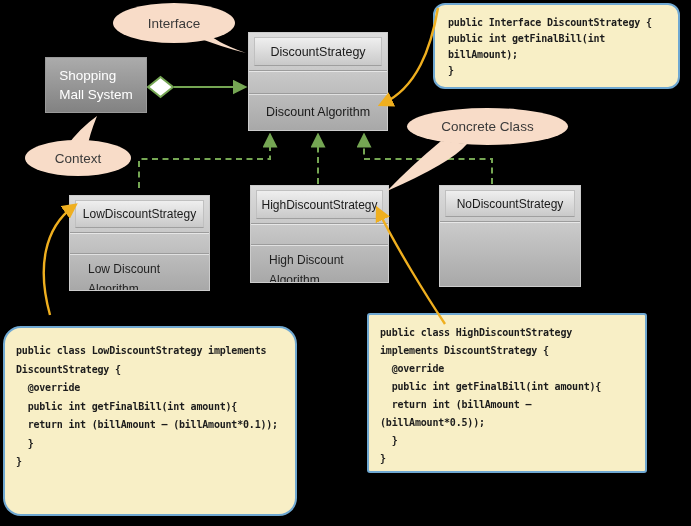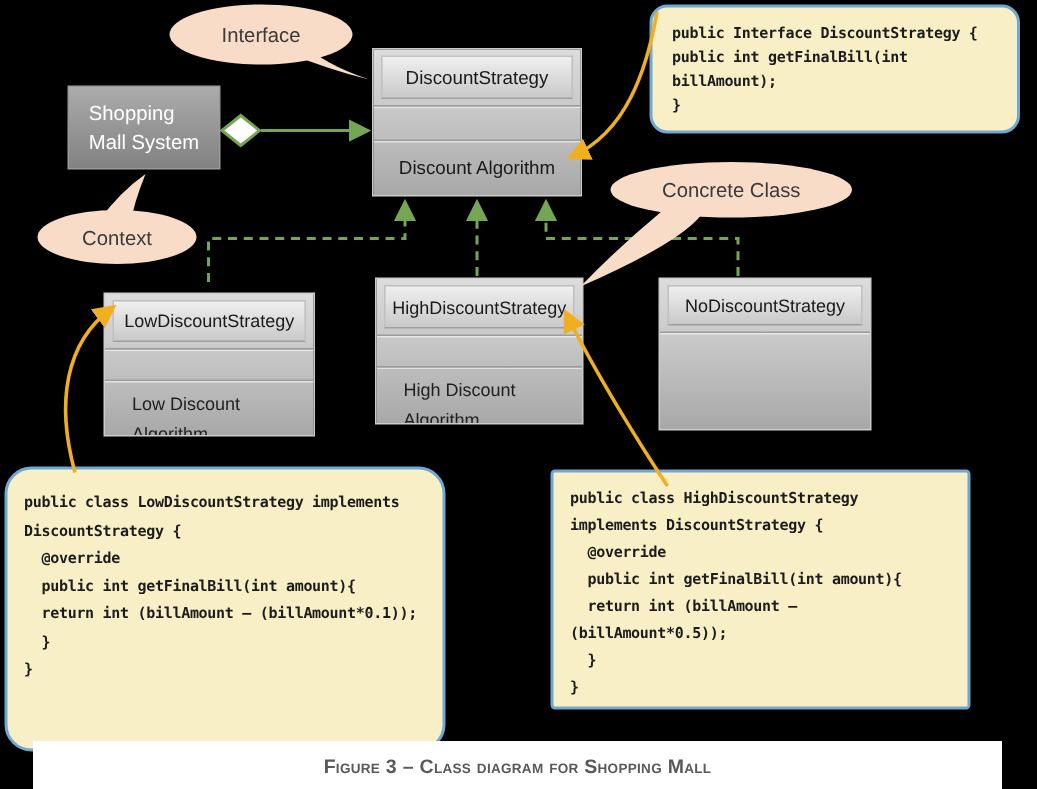--- a/index.html
+++ b/index.html
@@ -40,21 +40,21 @@
           font-size:13.5px;color:#3a3a3a;}
 
   
   .code-box{position:absolute;z-index:2;box-sizing:border-box;
             background:var(--code-box-fill,#F8EFC6);
             border:2px solid var(--code-box-border,#6FA8D2);
             color:#1c1c1c;font-family:"DejaVu Sans Mono",monospace;font-weight:bold;
             font-size:10px;letter-spacing:-0.2px;white-space:pre;overflow:hidden;}
   #code-interface{left:433px;top:3px;width:247px;height:86px;border-radius:12px;
                   padding:10px 13px;line-height:16px;}
-  #code-low{left:3px;top:311px;width:294px;height:190px;border-radius:18px;
+  #code-low{left:3px;top:326px;width:294px;height:190px;border-radius:18px;
             padding:14px 11px;line-height:18.5px;}
   #code-high{left:367px;top:313px;width:280px;height:160px;border-radius:3px;
              padding:9px 11px;line-height:18px;}
 
   
   .caption-strip{position:absolute;z-index:2;left:22px;top:494px;width:646px;height:32px;
                  background:var(--caption-strip,#fff);
                  display:flex;align-items:center;justify-content:center;}
   .caption-text{font-variant:small-caps;font-weight:bold;font-size:13px;
                 letter-spacing:.2px;color:var(--caption-text,#595959);}
@@ -165,17 +165,14 @@
       </marker>
     </defs>
     <path class="tail" d="M 191 35 Q 221 47 246 53 Q 214 42 203 29 Z"></path>
     <path class="tail" d="M 66 147 Q 80 128 97 116 Q 89 136 87 149 Z"></path>
     <path class="tail" d="M 441 141 Q 411 166 387 191 Q 451 163 467 144 Z"></path>
     <path class="y-stroke" d="M 438 8 C 431 48 417 88 382 104" marker-end="url(#arrY)"></path>
     <path class="y-stroke" d="M 50 315 C 37 268 44 228 74 206" marker-end="url(#arrY)"></path>
     <path class="y-stroke" d="M 445 324 C 427 297 396 247 378 210" marker-end="url(#arrY)"></path>
   </svg>
 
-  <div class="caption-strip">
-    <span class="caption-text">Figure 3 – Class diagram for Shopping Mall</span>
-  </div>
 
 </div>
 
 </body></html>

